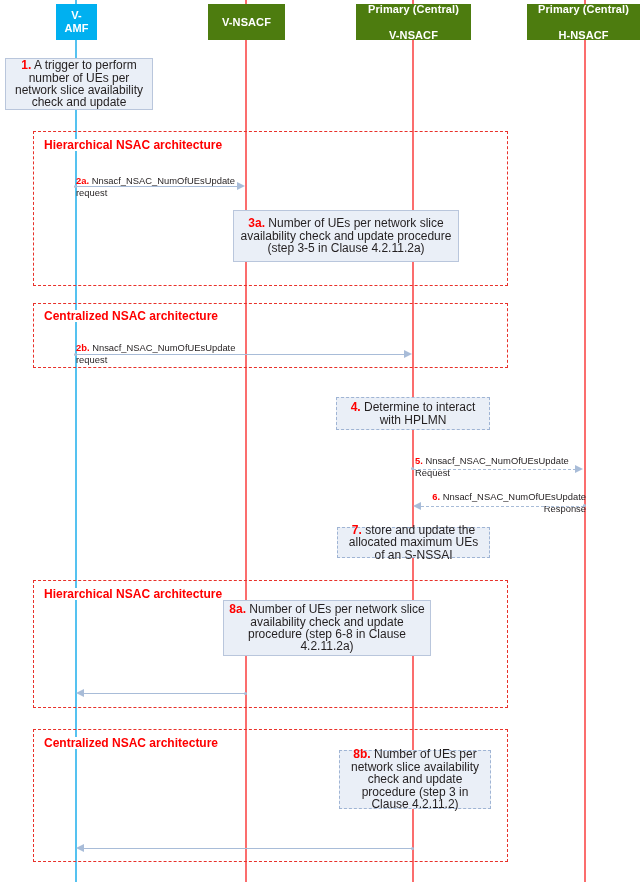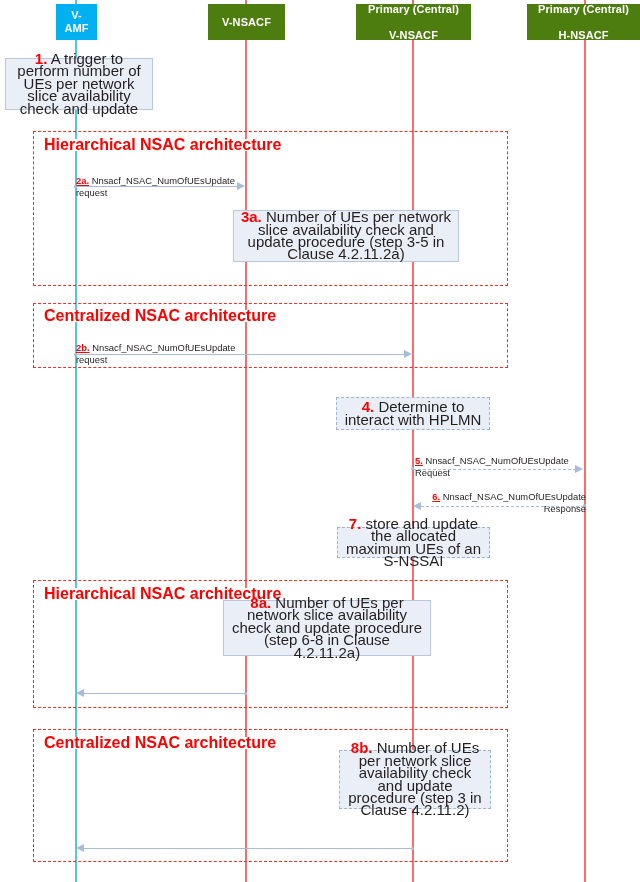--- a/index.html
+++ b/index.html
@@ -53,35 +53,35 @@
   .frag {
     position: absolute;
     box-sizing: border-box;
     border: 1.6px dashed #e8312a;
     background: transparent;
   }
   .frag-label {
     position: absolute;
     color: #fe0000;
     font-weight: bold;
-    font-size: 16px;
+    font-size: 12px;
     line-height: 12px;
     white-space: nowrap;
     background: #ffffff;
     padding: 0 2px;
   }
 
   
   .note {
     position: absolute;
     box-sizing: border-box;
     background: #eaeff7;
     border: 1px solid #b9c6dc;
     color: #231f20;
-    font-size: 15px;
+    font-size: 12px;
     line-height: 12.4px;
     text-align: center;
     display: flex;
     align-items: center;
     justify-content: center;
     padding: 3px 5px;
   }
   .note.dashedborder {
     border: 1px dashed #9fb4d4;
   }
@@ -94,21 +94,20 @@
   .msg-label {
     position: absolute;
     color: #231f20;
     font-size: 9.4px;
     line-height: 12.6px;
     white-space: pre-line;
   }
   .msg-label .num {
     color: #fe0000;
     font-weight: bold;
-    text-decoration: underline;
   }
   .msg-label.align-right { text-align: right; }
   .msg-label.align-left  { text-align: left; }
 
   .arrow {
     position: absolute;
     height: 1.4px;
     background: #a8bcd8;
   }
   .arrow.dashed {

